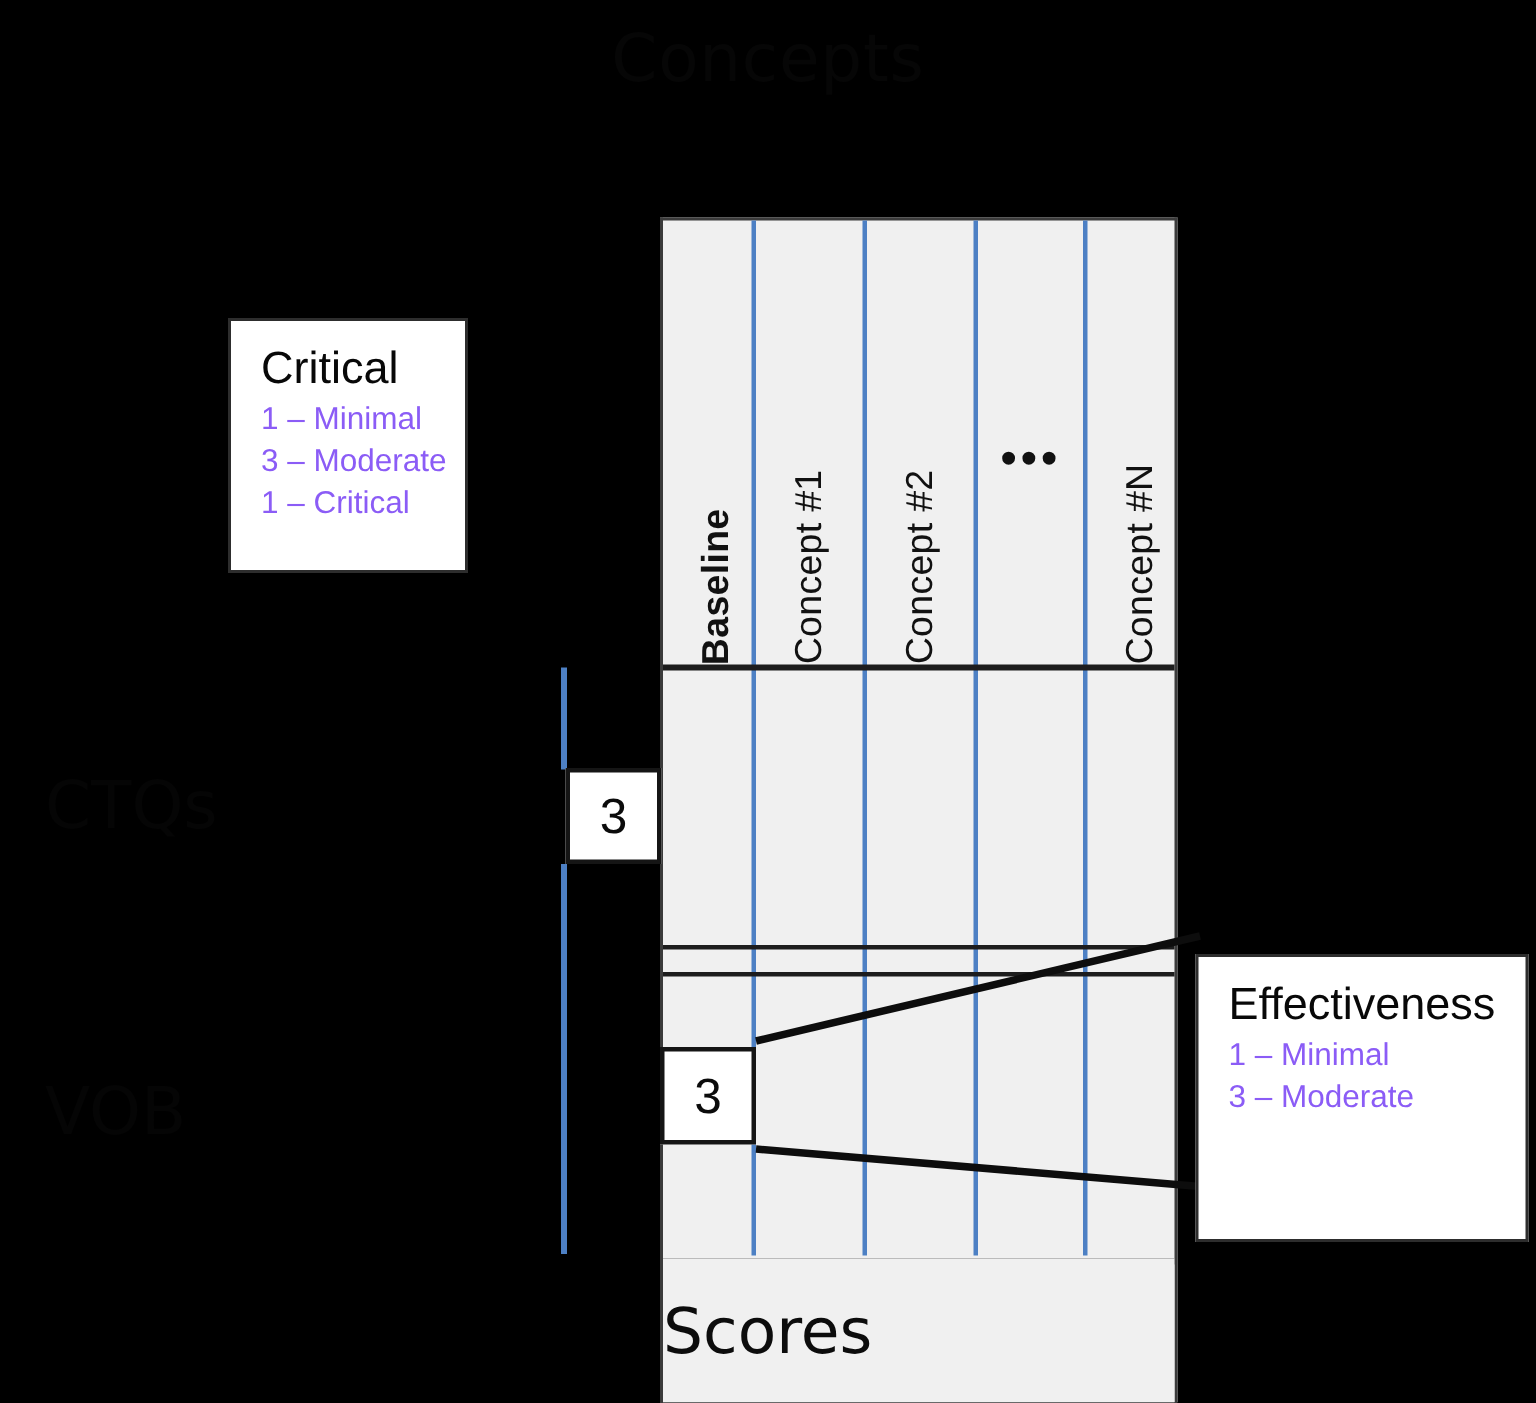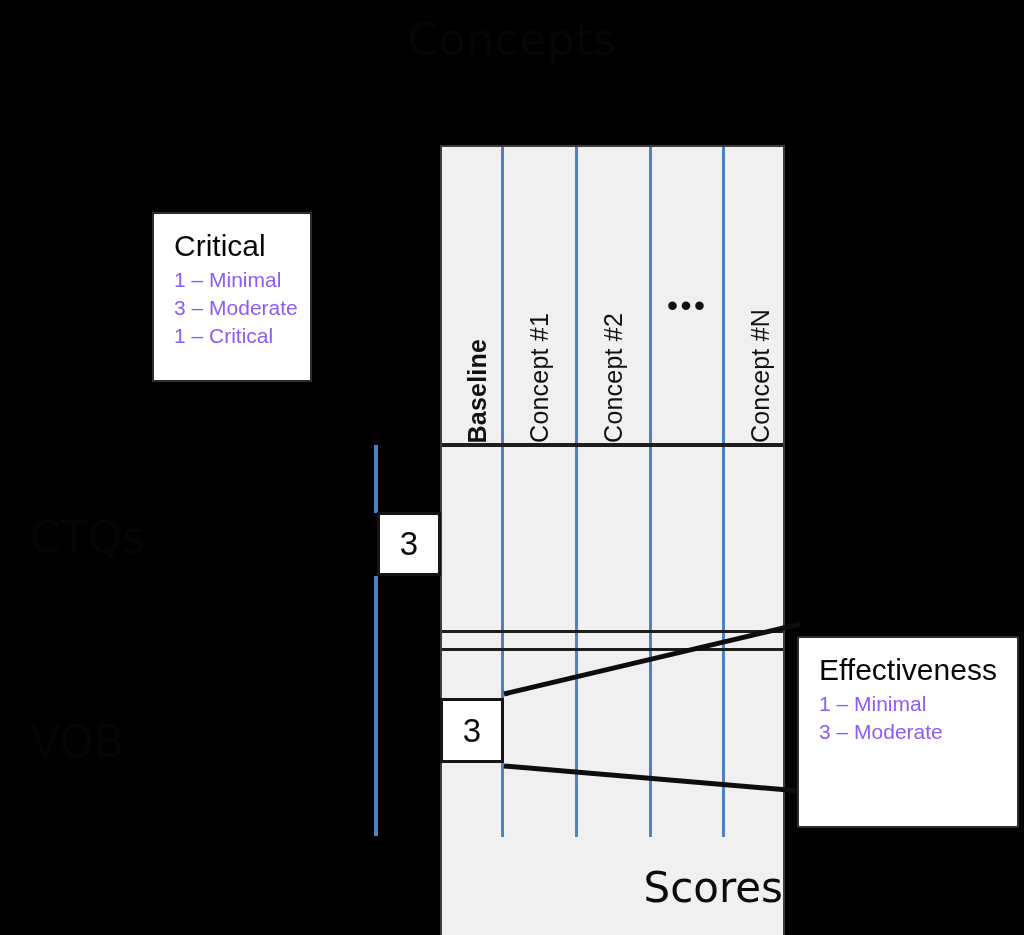--- a/index.html
+++ b/index.html
@@ -112,21 +112,21 @@
 
   
   #scores-band {
     position: absolute;
     left: 0;
     bottom: 0;
     width: 100%;
     height: 96px;
     display: flex;
     align-items: center;
-    justify-content: flex-end;
+    justify-content: flex-start;
     background: #f0f0f0;
   }
   #scores-band .txt {
     font-size: 42px;
     color: #0c0c0c;
     font-family: "DejaVu Sans", sans-serif;
   }
 
   
   .info-box {

